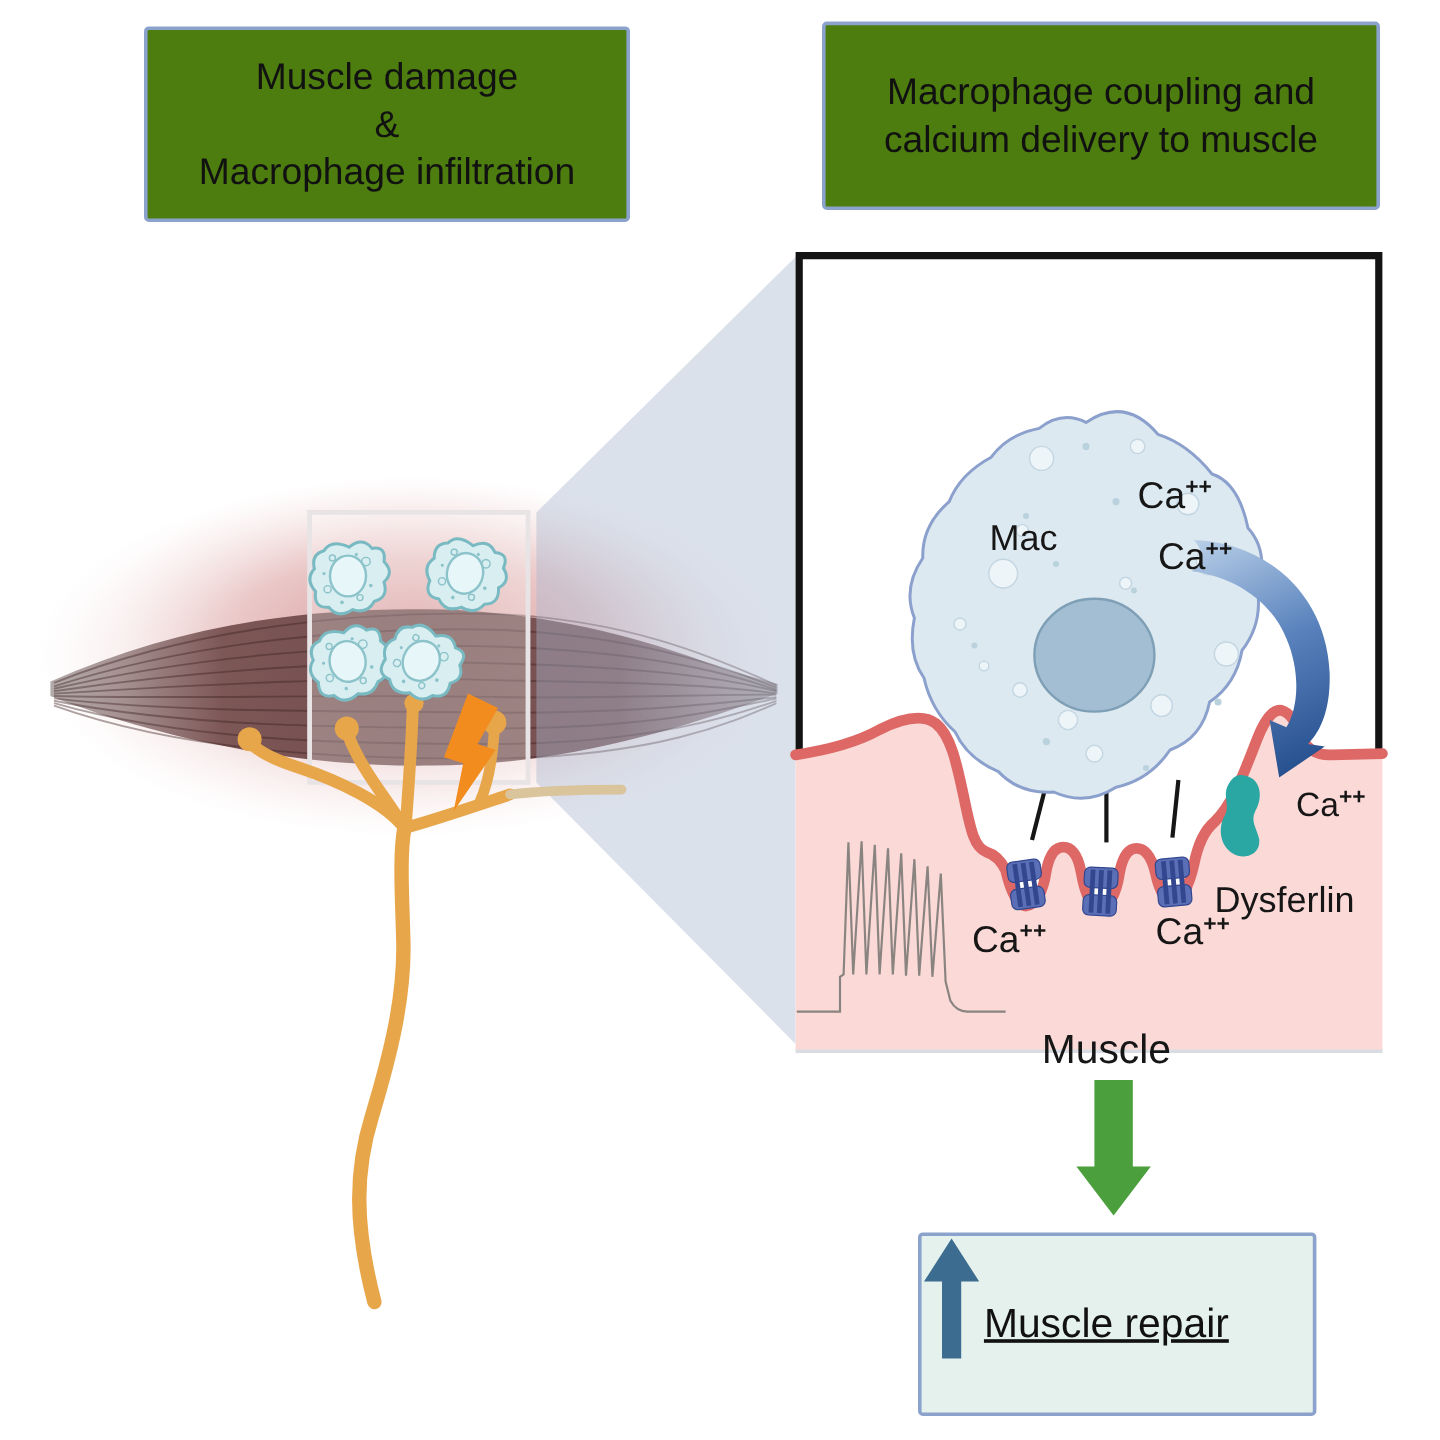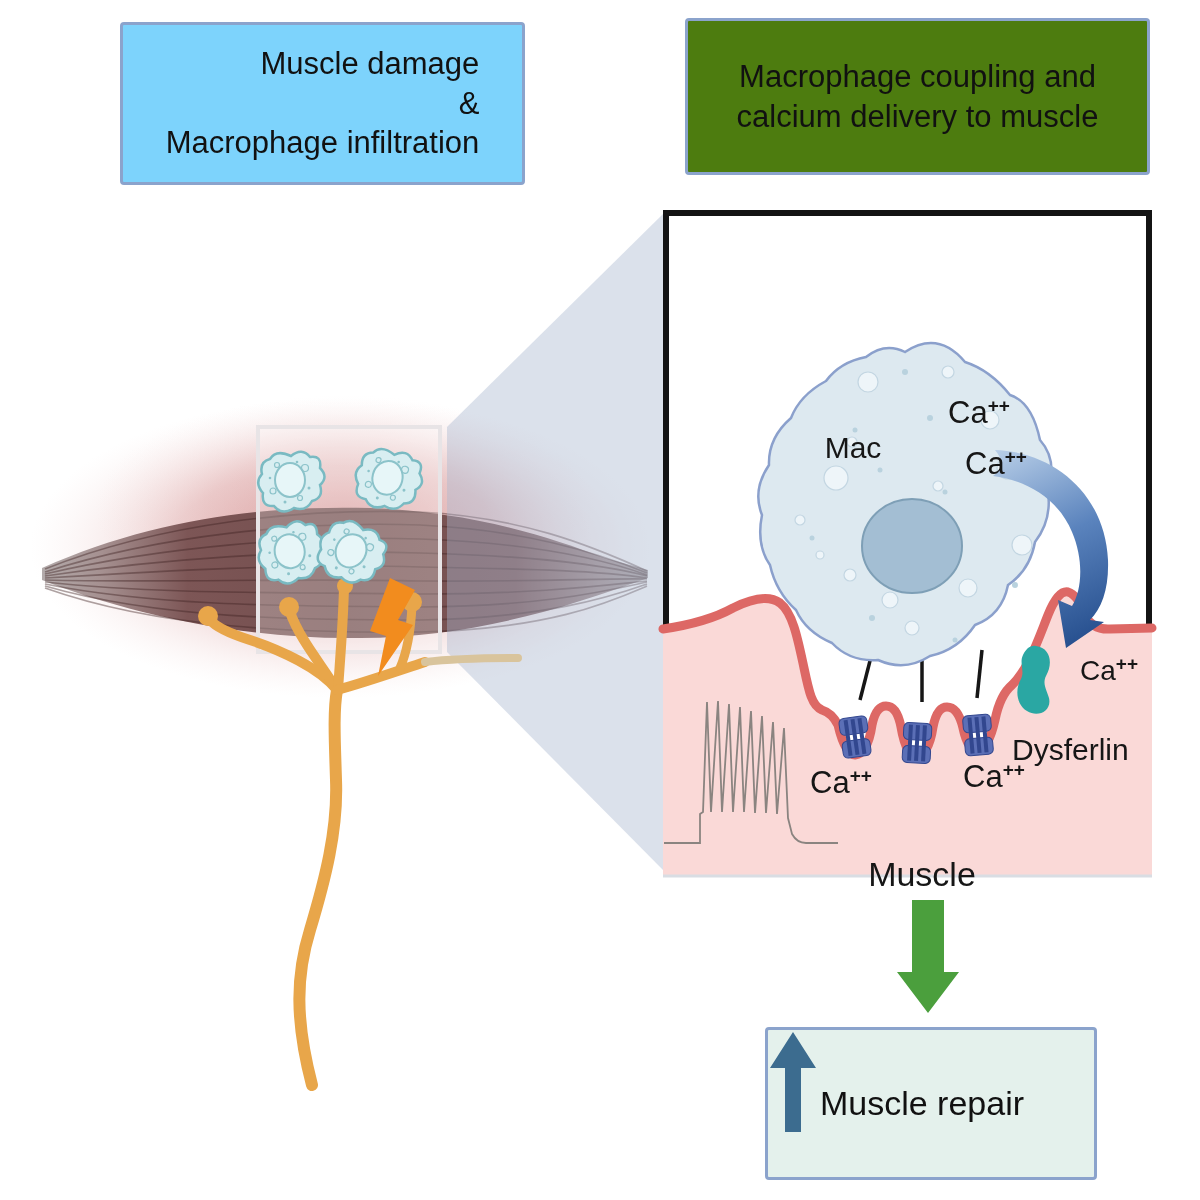--- a/index.html
+++ b/index.html
@@ -3,25 +3,25 @@
 <meta charset="utf-8">
 <style>
   html,body{margin:0;padding:0;background:#fff;}
   .canvas{position:relative;width:1200px;height:1200px;background:#ffffff;overflow:hidden;
           font-family:"Liberation Sans",sans-serif;}
   svg{position:absolute;left:0;top:0;}
   .box{position:absolute;display:flex;align-items:center;justify-content:center;
        border:3px solid #8ba3cc;border-radius:4px;box-sizing:border-box;
        text-align:center;color:#111;}
   .box .txt{white-space:pre-line;line-height:1.28;}
-  .damage{left:120px;top:22px;width:405px;height:163px;background:#7dd3fc;font-size:31px;text-align:right;}
+  .damage{left:120px;top:22px;width:405px;height:163px;background:#4d7c0f;font-size:31px;}
   .coupling{left:685px;top:18px;width:465px;height:157px;background:#4d7c0f;font-size:31px;}
   .repair{left:765px;top:1027px;width:332px;height:153px;background:#e4f1ec;font-size:34px;
           justify-content:flex-start;padding-left:26px;}
-  .repair .txt{flex:1;text-align:center;padding-right:44px;}
+  .repair .txt{flex:1;text-align:center;padding-right:44px;text-decoration:underline;}
   .svgtext{font-family:"Liberation Sans",sans-serif;fill:#161616;}
   .sup{font-size:19px;font-weight:bold;}
 </style>
 </head>
 <body>
 
 <div class="canvas">
 
 <svg width="1200" height="1200" viewBox="0 0 1200 1200">
   <defs>

